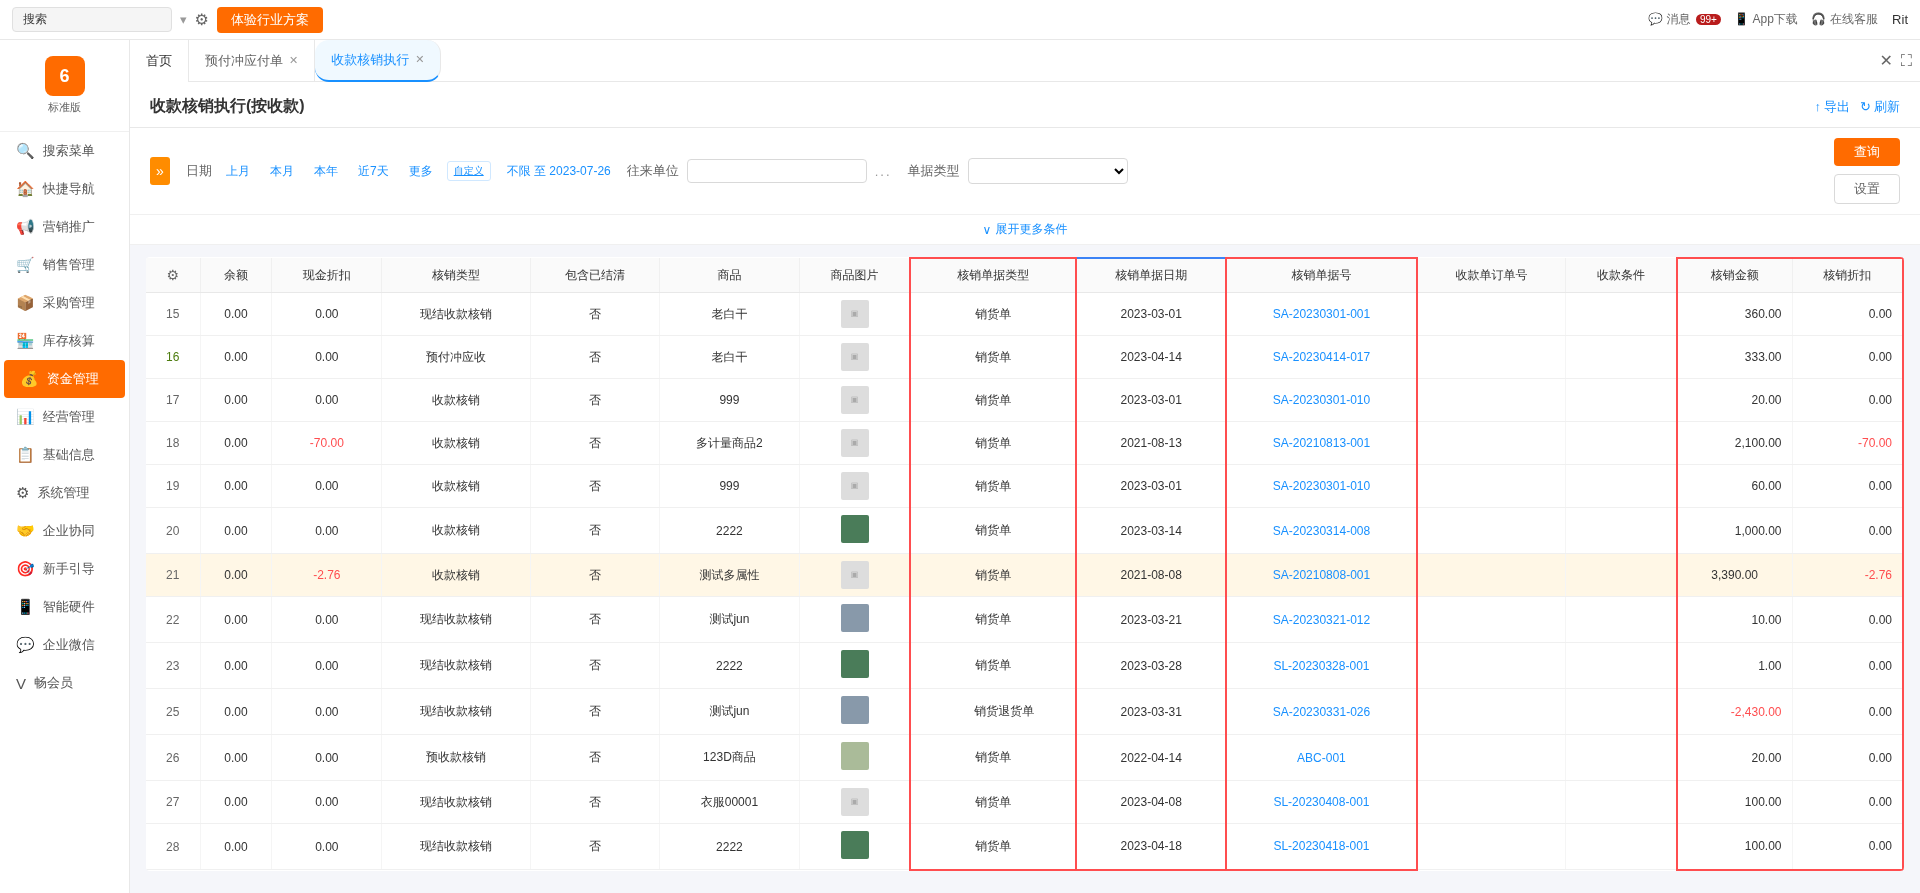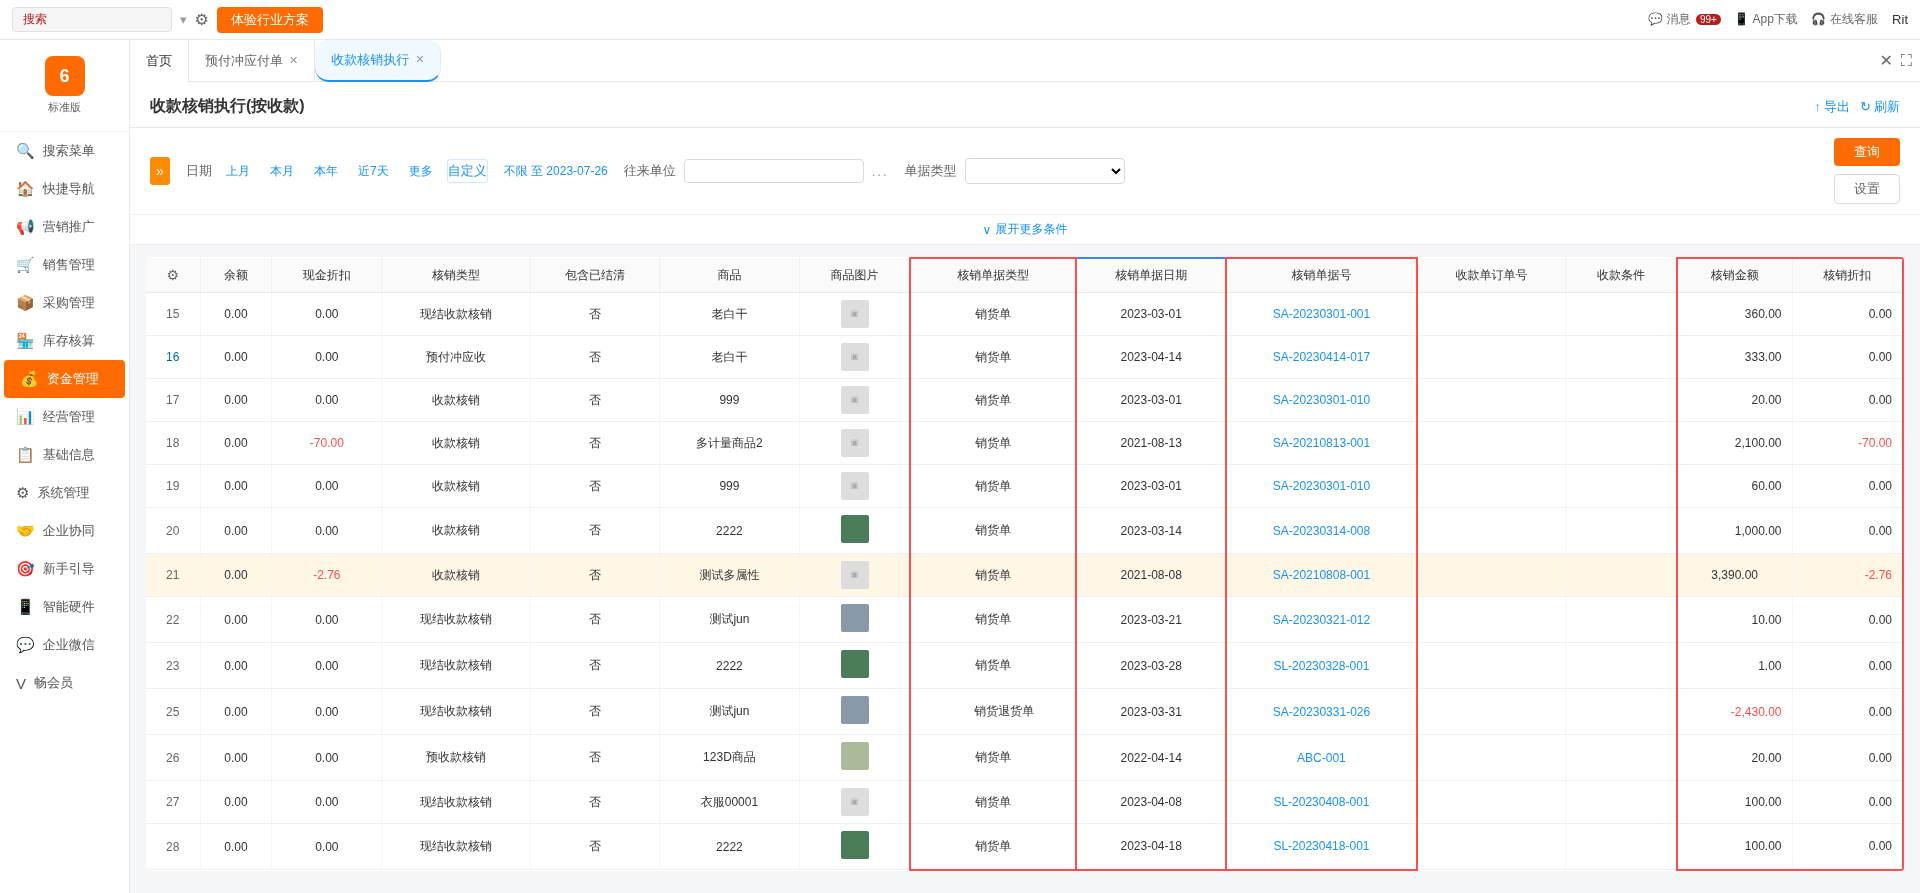--- a/index.html
+++ b/index.html
@@ -1,21 +1,21 @@
 <!DOCTYPE html>
 <html><head>
   <meta charset="utf-8">
   <style>
     * { box-sizing: border-box; margin: 0; padding: 0; }
     body { font-family: 'Microsoft YaHei', Arial, sans-serif; font-size: 13px; background: #f5f5f5; color: #333; }
 
     
     .top-bar { height: 40px; background: #fff; display: flex; align-items: center; padding: 0 12px; border-bottom: 1px solid #e8e8e8; gap: 8px; }
     .top-bar-left { display: flex; align-items: center; gap: 8px; flex: 1; }
-    .search-box { background: #f5f5f5; border: 1px solid #e0e0e0; border-radius: 4px; padding: 3px 10px; font-size: 12px; color: #b91c1c; width: 160px; }
+    .search-box { background: #f5f5f5; border: 1px solid #e0e0e0; border-radius: 4px; padding: 3px 10px; font-size: 12px; color: #404040; width: 160px; }
     .top-btn-orange { background: #ff6b00; color: #fff; border: none; border-radius: 4px; padding: 4px 14px; font-size: 13px; cursor: pointer; }
     .top-bar-right { display: flex; align-items: center; gap: 14px; font-size: 12px; color: #666; }
     .badge-red { background: #b91c1c; color: #fff; border-radius: 10px; font-size: 10px; padding: 0 4px; margin-left: 2px; }
 
     
     .layout { display: flex; height: calc(100vh - 40px); }
     .sidebar { width: 130px; background: #fff; border-right: 1px solid #e8e8e8; display: flex; flex-direction: column; padding-top: 8px; }
     .sidebar-logo { display: flex; flex-direction: column; align-items: center; padding: 8px 0 16px; border-bottom: 1px solid #f0f0f0; }
     .logo-icon { width: 40px; height: 40px; background: #ff6b00; border-radius: 8px; display: flex; align-items: center; justify-content: center; color: #fff; font-size: 18px; font-weight: bold; }
     .logo-text { font-size: 11px; color: #666; margin-top: 4px; }
@@ -40,21 +40,21 @@
     .page-header { background: #fff; padding: 14px 20px 10px; border-bottom: 1px solid #e8e8e8; display: flex; align-items: center; justify-content: space-between; }
     .page-title { font-size: 16px; font-weight: 600; color: #333; }
     .page-header-actions { display: flex; gap: 10px; }
     .action-btn { background: none; border: none; color: #1890ff; cursor: pointer; font-size: 13px; display: flex; align-items: center; gap: 3px; }
 
     
     .filter-bar { background: #fff; padding: 10px 20px; display: flex; align-items: center; gap: 16px; border-bottom: 1px solid #f0f0f0; flex-wrap: wrap; }
     .filter-section { display: flex; align-items: center; gap: 8px; }
     .filter-label { color: #666; font-size: 13px; }
     .filter-btn { background: none; border: none; color: #1890ff; cursor: pointer; font-size: 12px; padding: 2px 6px; }
-    .filter-custom { background: none; border: 1px solid #d0e8ff; color: #1890ff; border-radius: 3px; font-size: 13px; padding: 2px 0; cursor: pointer; }
+    .filter-custom { background: none; border: 1px solid #d0e8ff; color: #1890ff; border-radius: 3px; font-size: 10px; padding: 2px 6px; cursor: pointer; text-decoration: underline; }
     .filter-date-range { font-size: 12px; color: #1890ff; }
     .filter-input { border: 1px solid #d9d9d9; border-radius: 4px; padding: 4px 10px; font-size: 12px; width: 180px; }
     .filter-select { border: 1px solid #d9d9d9; border-radius: 4px; padding: 4px 10px; font-size: 12px; width: 160px; background: #fff; }
     .query-btn { background: #ff6b00; color: #fff; border: none; border-radius: 4px; padding: 5px 20px; font-size: 13px; cursor: pointer; }
     .settings-btn { background: #fff; color: #666; border: 1px solid #d9d9d9; border-radius: 4px; padding: 5px 12px; font-size: 13px; cursor: pointer; }
     .expand-btn { background: none; border: none; color: #1890ff; cursor: pointer; font-size: 12px; display: flex; align-items: center; gap: 4px; }
     .filter-arrow-btn { background: #ff8c00; border: none; border-radius: 3px; color: #fff; width: 20px; height: 28px; cursor: pointer; font-size: 14px; }
 
     
     .table-container { padding: 12px 16px; }
@@ -267,21 +267,21 @@
                   <td style="text-align: center;"><div style="width:28px;height:28px;background:#ddd;border-radius:2px;display:inline-block;font-size:8px;line-height:28px;color:#aaa;">▣</div></td>
                   <td style="border-left: 2px solid rgb(255, 77, 79); border-right: 2px solid rgb(255, 77, 79);">销货单</td>
                   <td style="border-left: 2px solid rgb(255, 77, 79); border-right: 2px solid rgb(255, 77, 79);">2023-03-01</td>
                   <td style="border-left: 2px solid rgb(255, 77, 79); border-right: 2px solid rgb(255, 77, 79); text-align: center;"><a class="link-text" href="#">SA-20230301-001</a></td>
                   <td></td>
                   <td></td>
                   <td style="border-left: 2px solid rgb(255, 77, 79); text-align: right; padding-right: 10px;">360.00</td>
                   <td style="border-right: 2px solid rgb(255, 77, 79); text-align: right; padding-right: 10px;">0.00</td>
                 </tr>
                 <tr>
-                  <td style="color: #0369a1;">16</td>
+                  <td style="color: #4d7c0f;">16</td>
                   <td>0.00</td>
                   <td>0.00</td>
                   <td>预付冲应收</td>
                   <td>否</td>
                   <td>老白干</td>
                   <td style="text-align: center;"><div style="width:28px;height:28px;background:#ddd;border-radius:2px;display:inline-block;font-size:8px;line-height:28px;color:#aaa;">▣</div></td>
                   <td style="border-left: 2px solid rgb(255, 77, 79); border-right: 2px solid rgb(255, 77, 79);">销货单</td>
                   <td style="border-left: 2px solid rgb(255, 77, 79); border-right: 2px solid rgb(255, 77, 79);">2023-04-14</td>
                   <td style="border-left: 2px solid rgb(255, 77, 79); border-right: 2px solid rgb(255, 77, 79); text-align: center;"><a class="link-text" href="#">SA-20230414-017</a></td>
                   <td></td>

